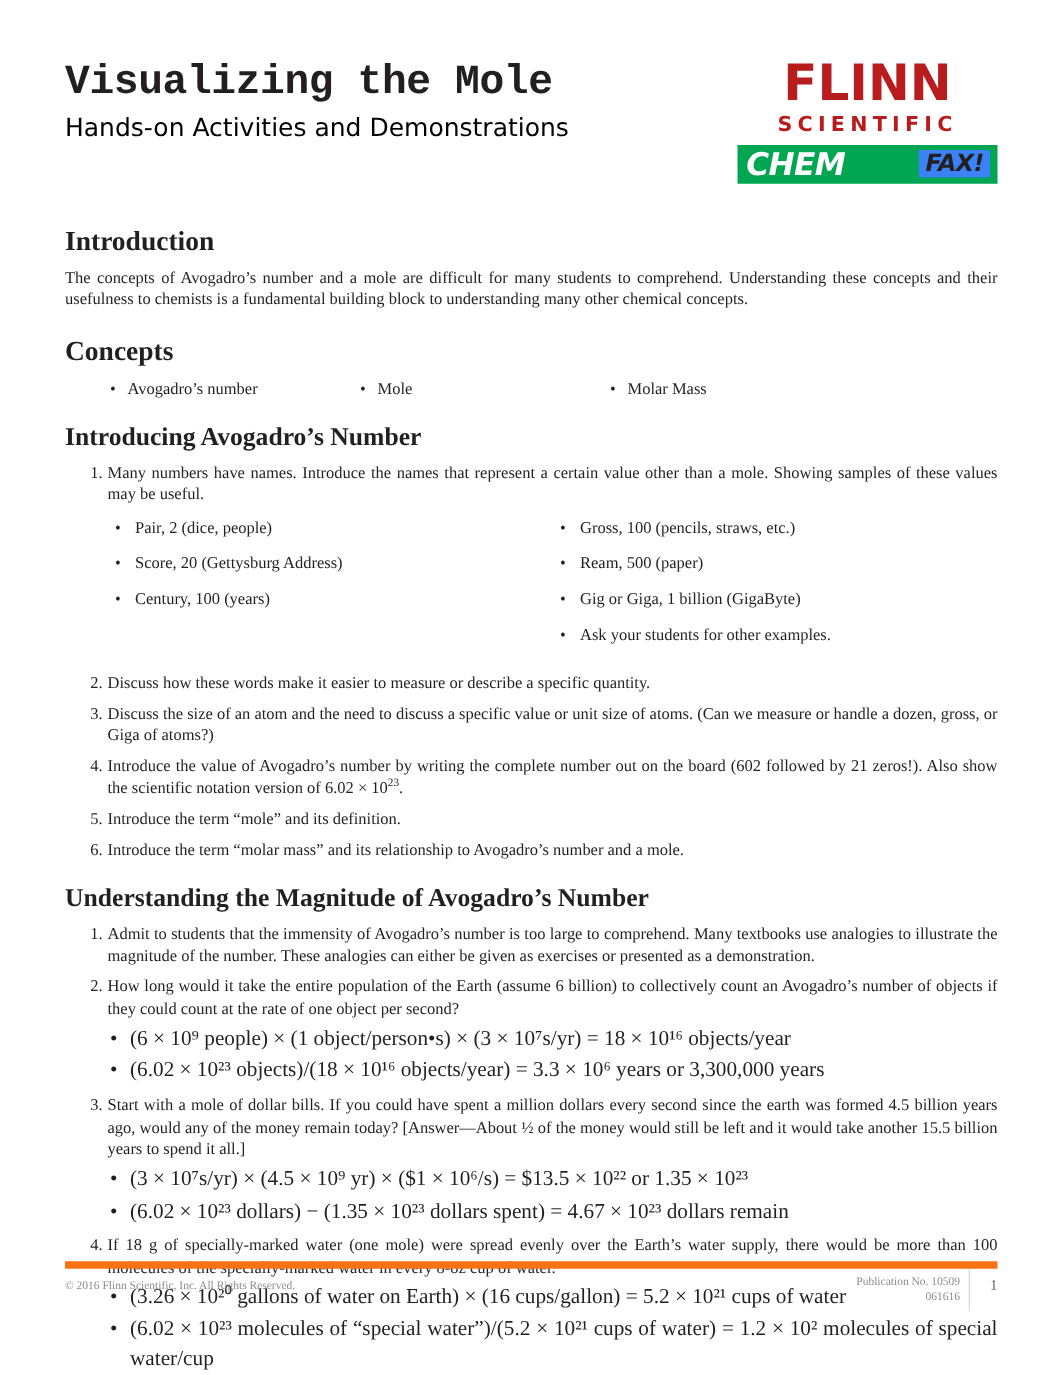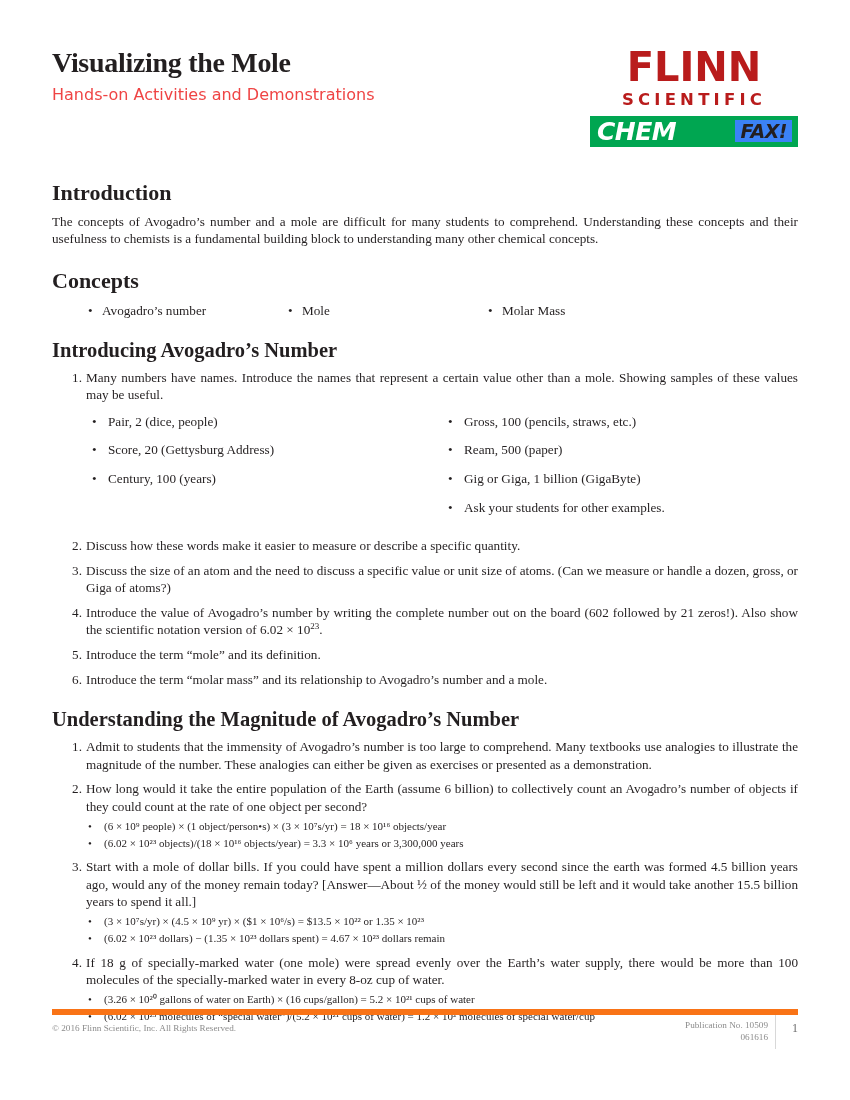--- a/index.html
+++ b/index.html
@@ -22,32 +22,32 @@
     box-sizing: border-box;
     padding: 44px 52px 0 52px;
   }
 
   
   .header {
     position: relative;
     height: 112px;
   }
   .title {
-    font-family: Liberation Serif, serif;
-    font-weight: bold;
-    font-size: 28px;
+    font-family: Liberation Mono, monospace;
+    font-weight: bold;
+    font-size: 33px;
     letter-spacing: -0.3px;
     color: #231f20;
     margin: 4px 0 0 0;
     line-height: 1.1;
   }
   .subtitle {
     font-family: "DejaVu Sans", sans-serif;
-    font-size: 16px;
-    color: #ef4444;
+    font-size: 20px;
+    color: #000000;
     margin-top: 6px;
   }
 
   
   .logo-block {
     position: absolute;
     right: 0;
     top: 0;
     width: 208px;
     text-align: center;
@@ -185,21 +185,21 @@
 
   
   ul.sub {
     list-style: none;
     margin: 3px 0 2px 0;
     padding: 0;
   }
   ul.sub > li {
     position: relative;
     padding-left: 18px;
-    font-size: 11px;
+    font-size: 17px;
     line-height: 1.4;
     margin-bottom: 2px;
   }
   ul.sub > li::before {
     content: "\2022";
     position: absolute;
     left: 2px;
     top: 0;
   }
   .sub-outer {

